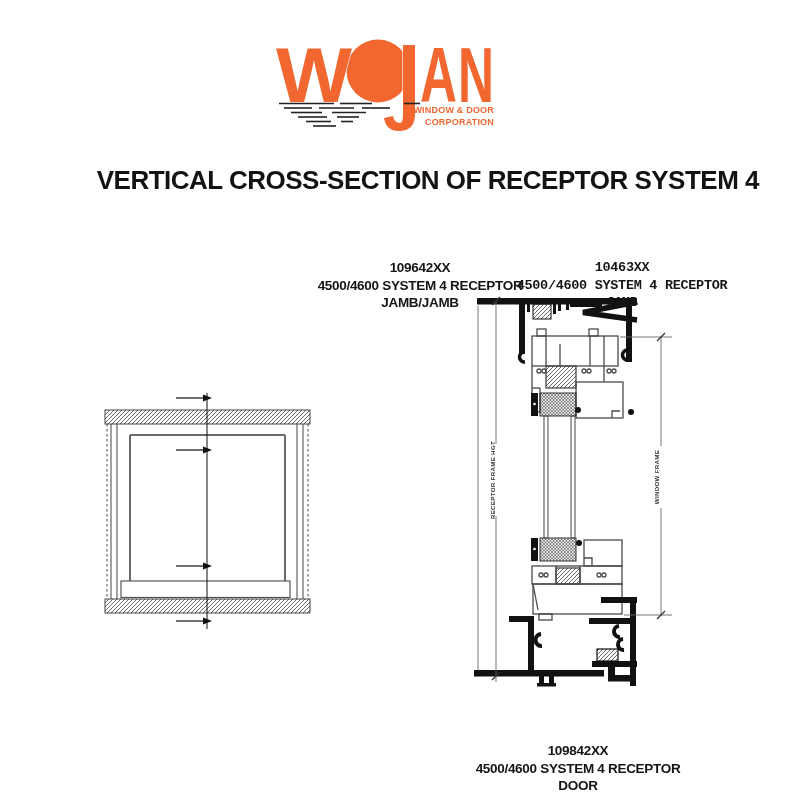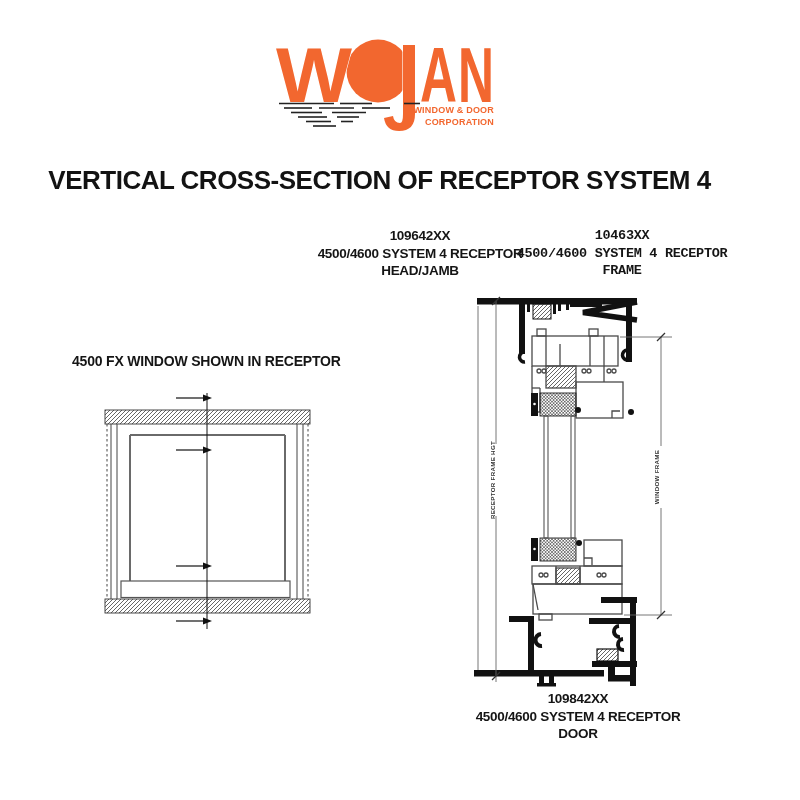--- a/index.html
+++ b/index.html
@@ -1,22 +1,22 @@
 <!DOCTYPE html>
 <html><head>
 <meta charset="utf-8">
 <style>
   html,body{margin:0;padding:0;background:#fff;}
   .canvas{position:relative;width:800px;height:800px;background:#fff;overflow:hidden;
           font-family:"Liberation Sans",sans-serif;}
   .canvas svg{position:absolute;top:0;left:0;}
-  .title{position:absolute;top:166px;left:0;width:759px;text-align:center;
+  .title{position:absolute;top:166px;left:0;width:759px;text-align:right;
          font:bold 26px/1.1 "Liberation Sans",sans-serif;letter-spacing:-.5px;color:#131313;}
   .lbl{position:absolute;width:220px;text-align:center;white-space:nowrap;
-       font:bold 13.5px/17.5px "Liberation Sans",sans-serif;letter-spacing:-.3px;color:#151515;}
+       font:bold 13.5px/17.5px "Liberation Sans",sans-serif;letter-spacing:-.3px;color:#151515;margin-top:32px;}
   .note{position:absolute;top:353px;left:72px;white-space:nowrap;
         font:bold 14px/1.2 "Liberation Sans",sans-serif;letter-spacing:-.2px;color:#151515;}
   .dimtext{font:bold 6.2px "Liberation Sans",sans-serif;letter-spacing:.3px;fill:#333;}
   .logotag{font:bold 9px "Liberation Sans",sans-serif;letter-spacing:.2px;}
 </style>
 </head>
 <body>
 
 <div class="canvas">
 
@@ -212,30 +212,29 @@
     <rect x="652" y="446" width="11" height="62" fill="#fff"></rect>
     <text class="dimtext" x="659" y="477" text-anchor="middle" transform="rotate(-90 659 477)">WINDOW FRAME</text>
   </g>
 </svg>
 
   <div class="title">VERTICAL CROSS-SECTION OF RECEPTOR SYSTEM 4</div>
 
   <div class="lbl" style="left:310px;top:227px;">
     <div>109642XX</div>
     <div>4500/4600 SYSTEM 4 RECEPTOR</div>
-    <div>HEAD/JAMB</div>
+    <div>JAMB/JAMB</div>
   </div>
 
   <div class="lbl" style="left:512px;top:227px;font-family:Liberation Mono, monospace;">
     <div>10463XX</div>
     <div>4500/4600 SYSTEM 4 RECEPTOR</div>
-    <div>FRAME</div>
+    <div>JAMB</div>
   </div>
 
-  <div class="note">4500 FX WINDOW SHOWN IN RECEPTOR</div>
-
-  <div class="lbl" style="left:468px;top:690px;">
+
+  <div class="lbl" style="left:468px;top:710px;">
     <div>109842XX</div>
     <div>4500/4600 SYSTEM 4 RECEPTOR</div>
     <div>DOOR</div>
   </div>
 
 </div>
 
 </body></html>

